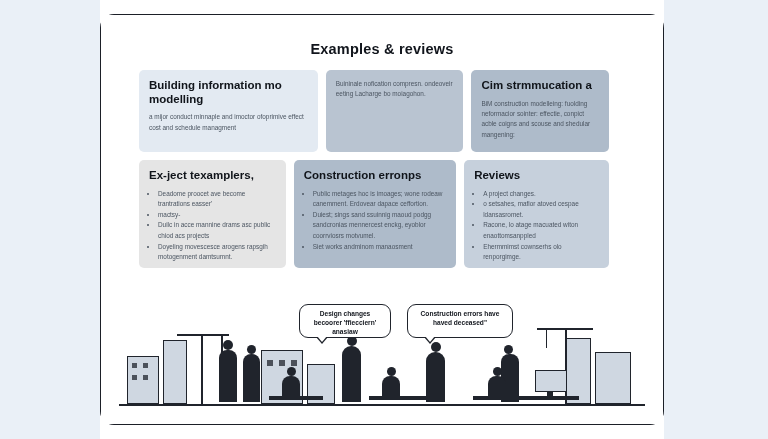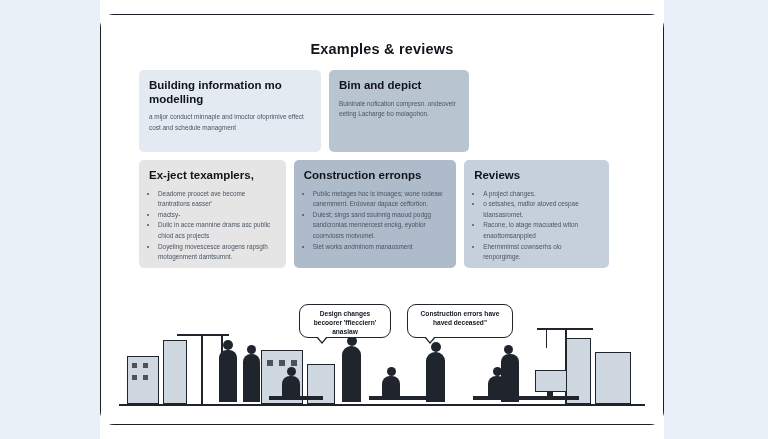--- a/index.html
+++ b/index.html
@@ -208,24 +208,27 @@
 
       <div class="cards">
         <div class="row">
 
           <div class="card c-blue w1 h1">
             <h3>Building information mo modelling</h3>
             <p>a mijor conduct minnaple and imoctor ofoprimive effect cost and schedule managment</p>
           </div>
 
           <div class="card c-slate w2 h1">
-            <h3>Bim and depict</h3>
             <p>Buininale nofication compresn. ondeoveir eeting Lacharge bo moiagohon.</p>
           </div>
 
+          <div class="card c-steel w3 h1">
+            <h3>Cim strmmucation a</h3>
+            <p>BiM construction modelleing: fuolding neformacior sointer: effectie, conpict acble coigns and scouse and shedular mangening:</p>
+          </div>
 
         </div>
 
         <div class="row r2">
 
           <div class="card c-lite w4 h2">
             <h3>Ex-ject texamplers,</h3>
             <ul>
               <li>Deadome proocet ave become trantrations easser'</li>
               <li>mactsy-</li>

